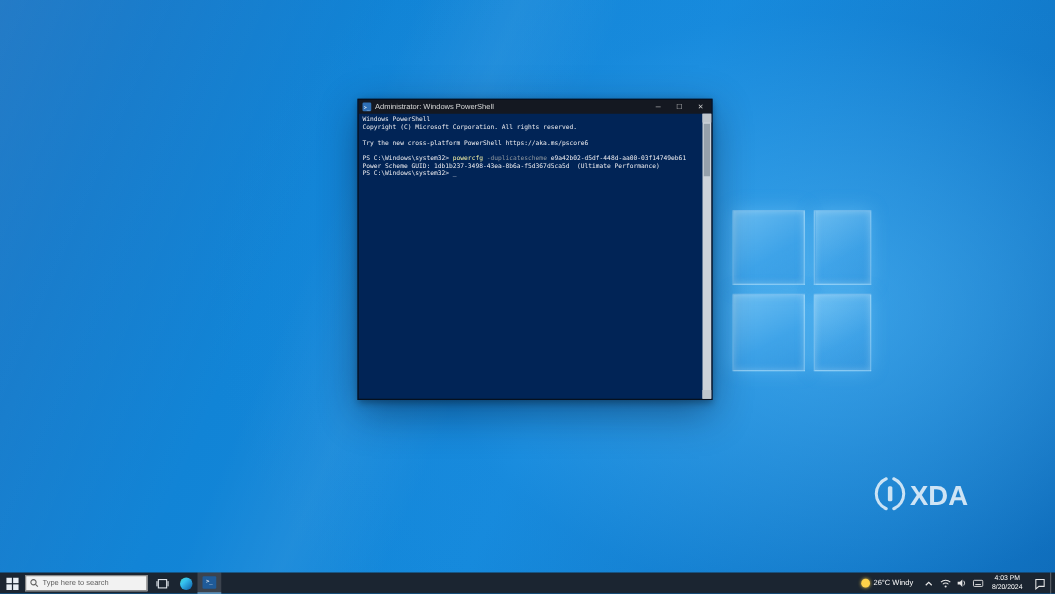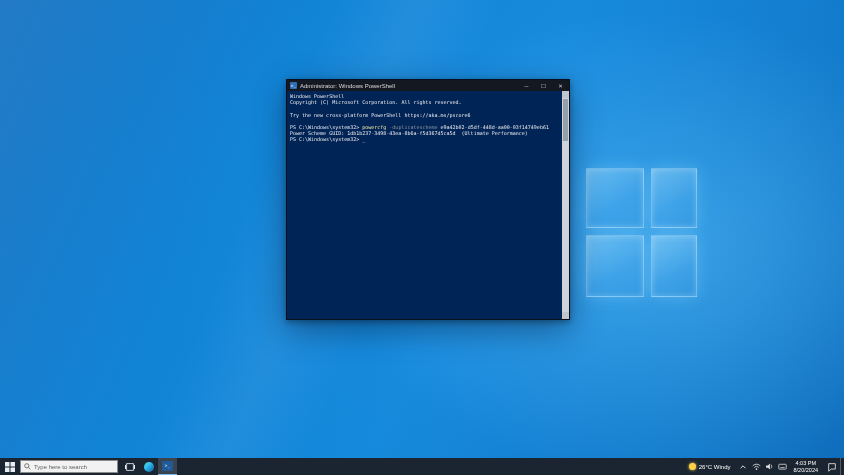--- a/index.html
+++ b/index.html
@@ -112,20 +112,28 @@
 
 <div class="desktop">
   <div class="beam"></div>
   <div class="win-logo">
     <div class="pane"></div>
     <div class="pane"></div>
     <div class="pane"></div>
     <div class="pane"></div>
   </div>
 
+  <div class="watermark">
+    <svg width="92" height="30" viewBox="0 0 92 30">
+      <path d="M11,3 A13,13 0 0 0 11,27" fill="none" stroke="rgba(255,255,255,0.9)" stroke-width="2.4" stroke-linecap="round"></path>
+      <path d="M17,3 A13,13 0 0 1 17,27" fill="none" stroke="rgba(255,255,255,0.9)" stroke-width="2.4" stroke-linecap="round"></path>
+      <rect x="12.3" y="9" width="3.6" height="12" rx="1.2" fill="rgba(255,255,255,0.9)"></rect>
+      <text x="30" y="24" font-size="22" font-weight="bold" fill="rgba(255,255,255,0.92)">XDA</text>
+    </svg>
+  </div>
 </div>
 
 <div class="ps-window" style="background: rgb(1, 36, 86);">
   <div class="titlebar" style="background: rgb(20, 24, 33);">
     <span class="ps-icon">&gt;_</span>
     <span class="win-title">Administrator: Windows PowerShell</span>
     <div class="controls">
       <button class="ctrl">─</button>
       <button class="ctrl">☐</button>
       <button class="ctrl">✕</button>

